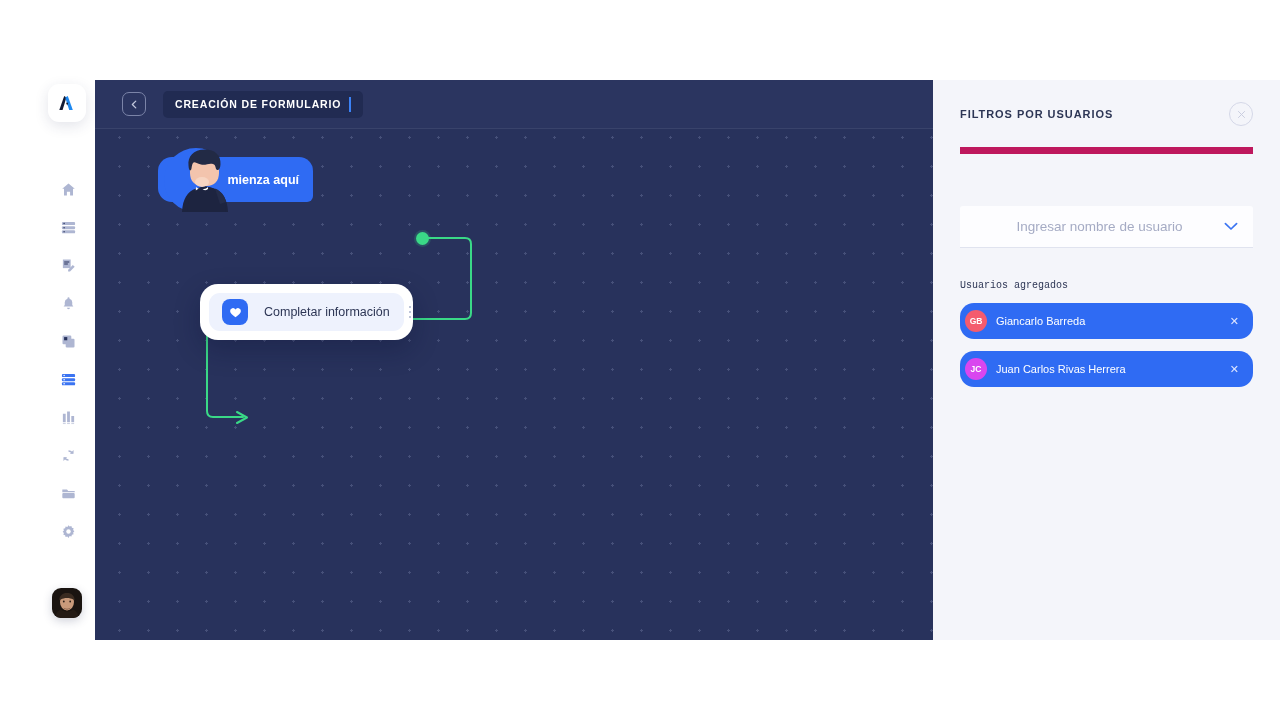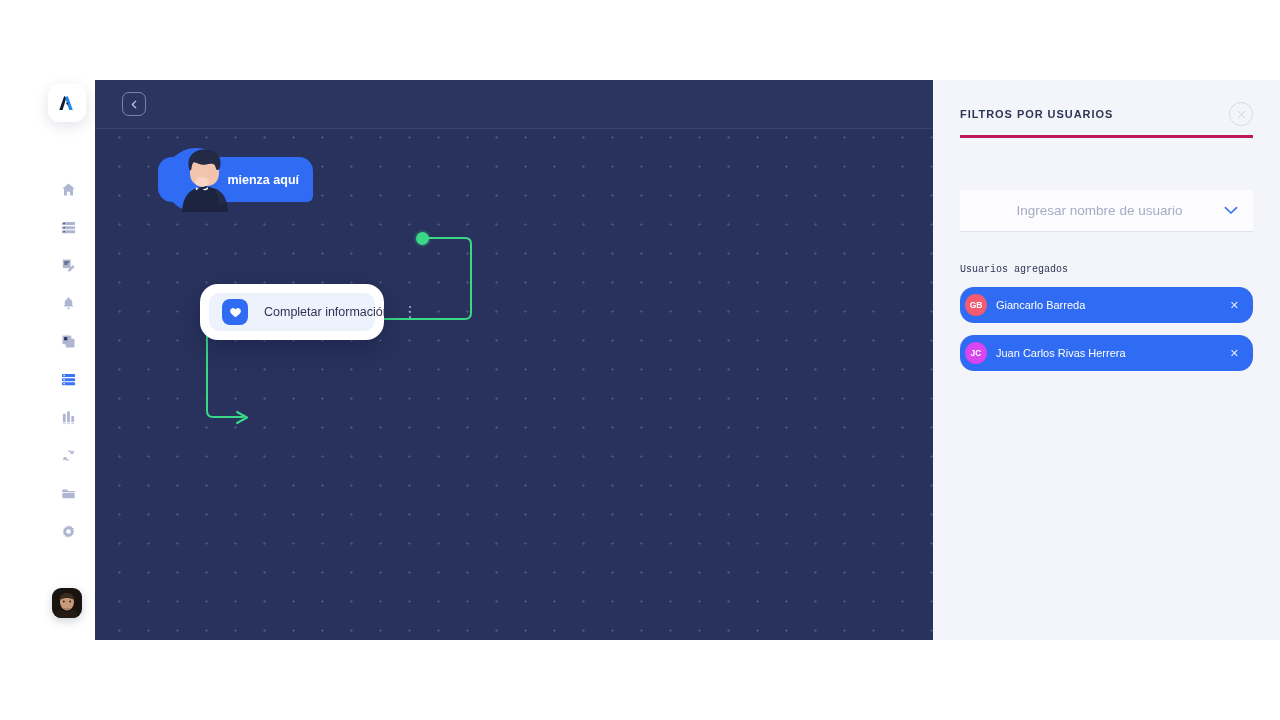--- a/index.html
+++ b/index.html
@@ -67,21 +67,21 @@
     display:flex;align-items:center;padding:0 13px;box-sizing:border-box;gap:16px;
   }
   .node-icon{
     width:26px;height:26px;border-radius:8px;background:#2f6bf3;flex:none;
     display:flex;align-items:center;justify-content:center;
   }
   .node-label{color:#2d3655;font-size:12.5px;flex:1;white-space:nowrap;}
   .kebab{display:flex;flex-direction:column;gap:2.5px;cursor:pointer;padding:3px;}
   .kebab i{width:2.6px;height:2.6px;border-radius:50%;background:#a9b2cc;display:block;}
 
-  #node-complete{left:105px;top:204px;width:184px;height:56px;}
+  #node-complete{left:105px;top:204px;width:213px;height:56px;}
   #node-approve{left:155px;top:390px;width:160px;height:54px;}
 
   .port{
     position:absolute;width:13px;height:13px;border-radius:50%;
     background:#3ad987;z-index:6;box-shadow:0 0 0 2px rgba(58,217,135,.18);
   }
   #port-complete{left:321px;top:152px;}
 
   .illus{position:absolute;left:57px;top:64px;width:118px;height:68px;z-index:3;}
   .start-bubble{
@@ -93,21 +93,21 @@
 
   .wires{position:absolute;left:0;top:0;width:838px;height:560px;z-index:1;pointer-events:none;}
 
   
   .panel{
     position:absolute;left:933px;top:80px;width:347px;height:560px;background:#f4f5fa;
     box-sizing:border-box;padding:0 27px;
   }
   .panel-head{
     display:flex;align-items:center;justify-content:space-between;
-    padding-top:22px;padding-bottom:9px;border-bottom:3px solid #be185d;
+    padding-top:22px;padding-bottom:21px;border-bottom:7px solid #be185d;
   }
   .panel-title{color:#2d3655;font-size:11px;font-weight:bold;letter-spacing:.95px;}
   .close-circle{
     width:22px;height:22px;border-radius:50%;border:1.3px solid #d5d8e8;
     display:flex;align-items:center;justify-content:center;cursor:pointer;flex:none;
   }
   .field{
     margin-top:52px;background:#fdfdff;border-bottom:1px solid #e0e3ef;
     height:42px;display:flex;align-items:center;padding:0 15px;box-sizing:border-box;
     border-radius:3px 3px 0 0;cursor:pointer;text-align:center;
@@ -248,20 +248,24 @@
     <svg class="wires" viewBox="0 0 838 560">
       <path d="M327 158 H370 Q376 158 376 164 V233 Q376 239 370 239 H118 Q112 239 112 245 V331 Q112 337 118 337 H148" fill="none" stroke="#3ad987" stroke-width="2" stroke-linecap="round"></path>
       <path d="M142 332 L152 337.5 L142 343" fill="none" stroke="#3ad987" stroke-width="2" stroke-linecap="round" stroke-linejoin="round"></path>
     </svg>
 
     <div class="topbar">
       <div class="back-btn">
         <svg width="9" height="9" viewBox="0 0 10 10">
           <path d="M6.4 1.2 2.6 5l3.8 3.8" fill="none" stroke="#c3c9de" stroke-width="1.4" stroke-linecap="round" stroke-linejoin="round"></path>
         </svg>
+      </div>
+      <div class="title-pill">
+        <span class="t">CREACIÓN DE FORMULARIO</span>
+        <span class="caret"></span>
       </div>
     </div>
 
     <svg class="illus" viewBox="0 0 118 68">
       <circle cx="44" cy="36" r="32" fill="#2f6bf3"></circle>
       <path d="M30 68c.5-13 5.5-20.5 14-23.5l9-2.5 9 2.5c8.5 3 13.5 10.5 14 23.5z" fill="#1d2440"></path>
       <path d="M38 21c0-8.5 6-13.5 14.5-13.5S67 12.5 67 21v8c0 8-5 13-12 13h-5c-7 0-12-5-12-13z" fill="#f3c4ad"></path>
       <path d="M36.5 21.5c-1-9 5-16 16-16s16.5 6 16 15c-.3 5-2.5 6.5-4 5-1.2-1.2-.5-4.5-3.5-5.5-4-1.3-7 1.5-12 .5-5-1-6.5-3.5-8-1.5-1.6 2.2-1 6.5-2.3 7.3-1.4.8-2-1.8-2.2-4.8z" fill="#222a45"></path>
       <ellipse cx="50" cy="38" rx="7" ry="5" fill="#f7d5c2"></ellipse>
       <path d="M44 43c3 3 9 3 12 0 1 6-2 9-6 9s-7-3-6-9z" fill="#ffffff"></path>

